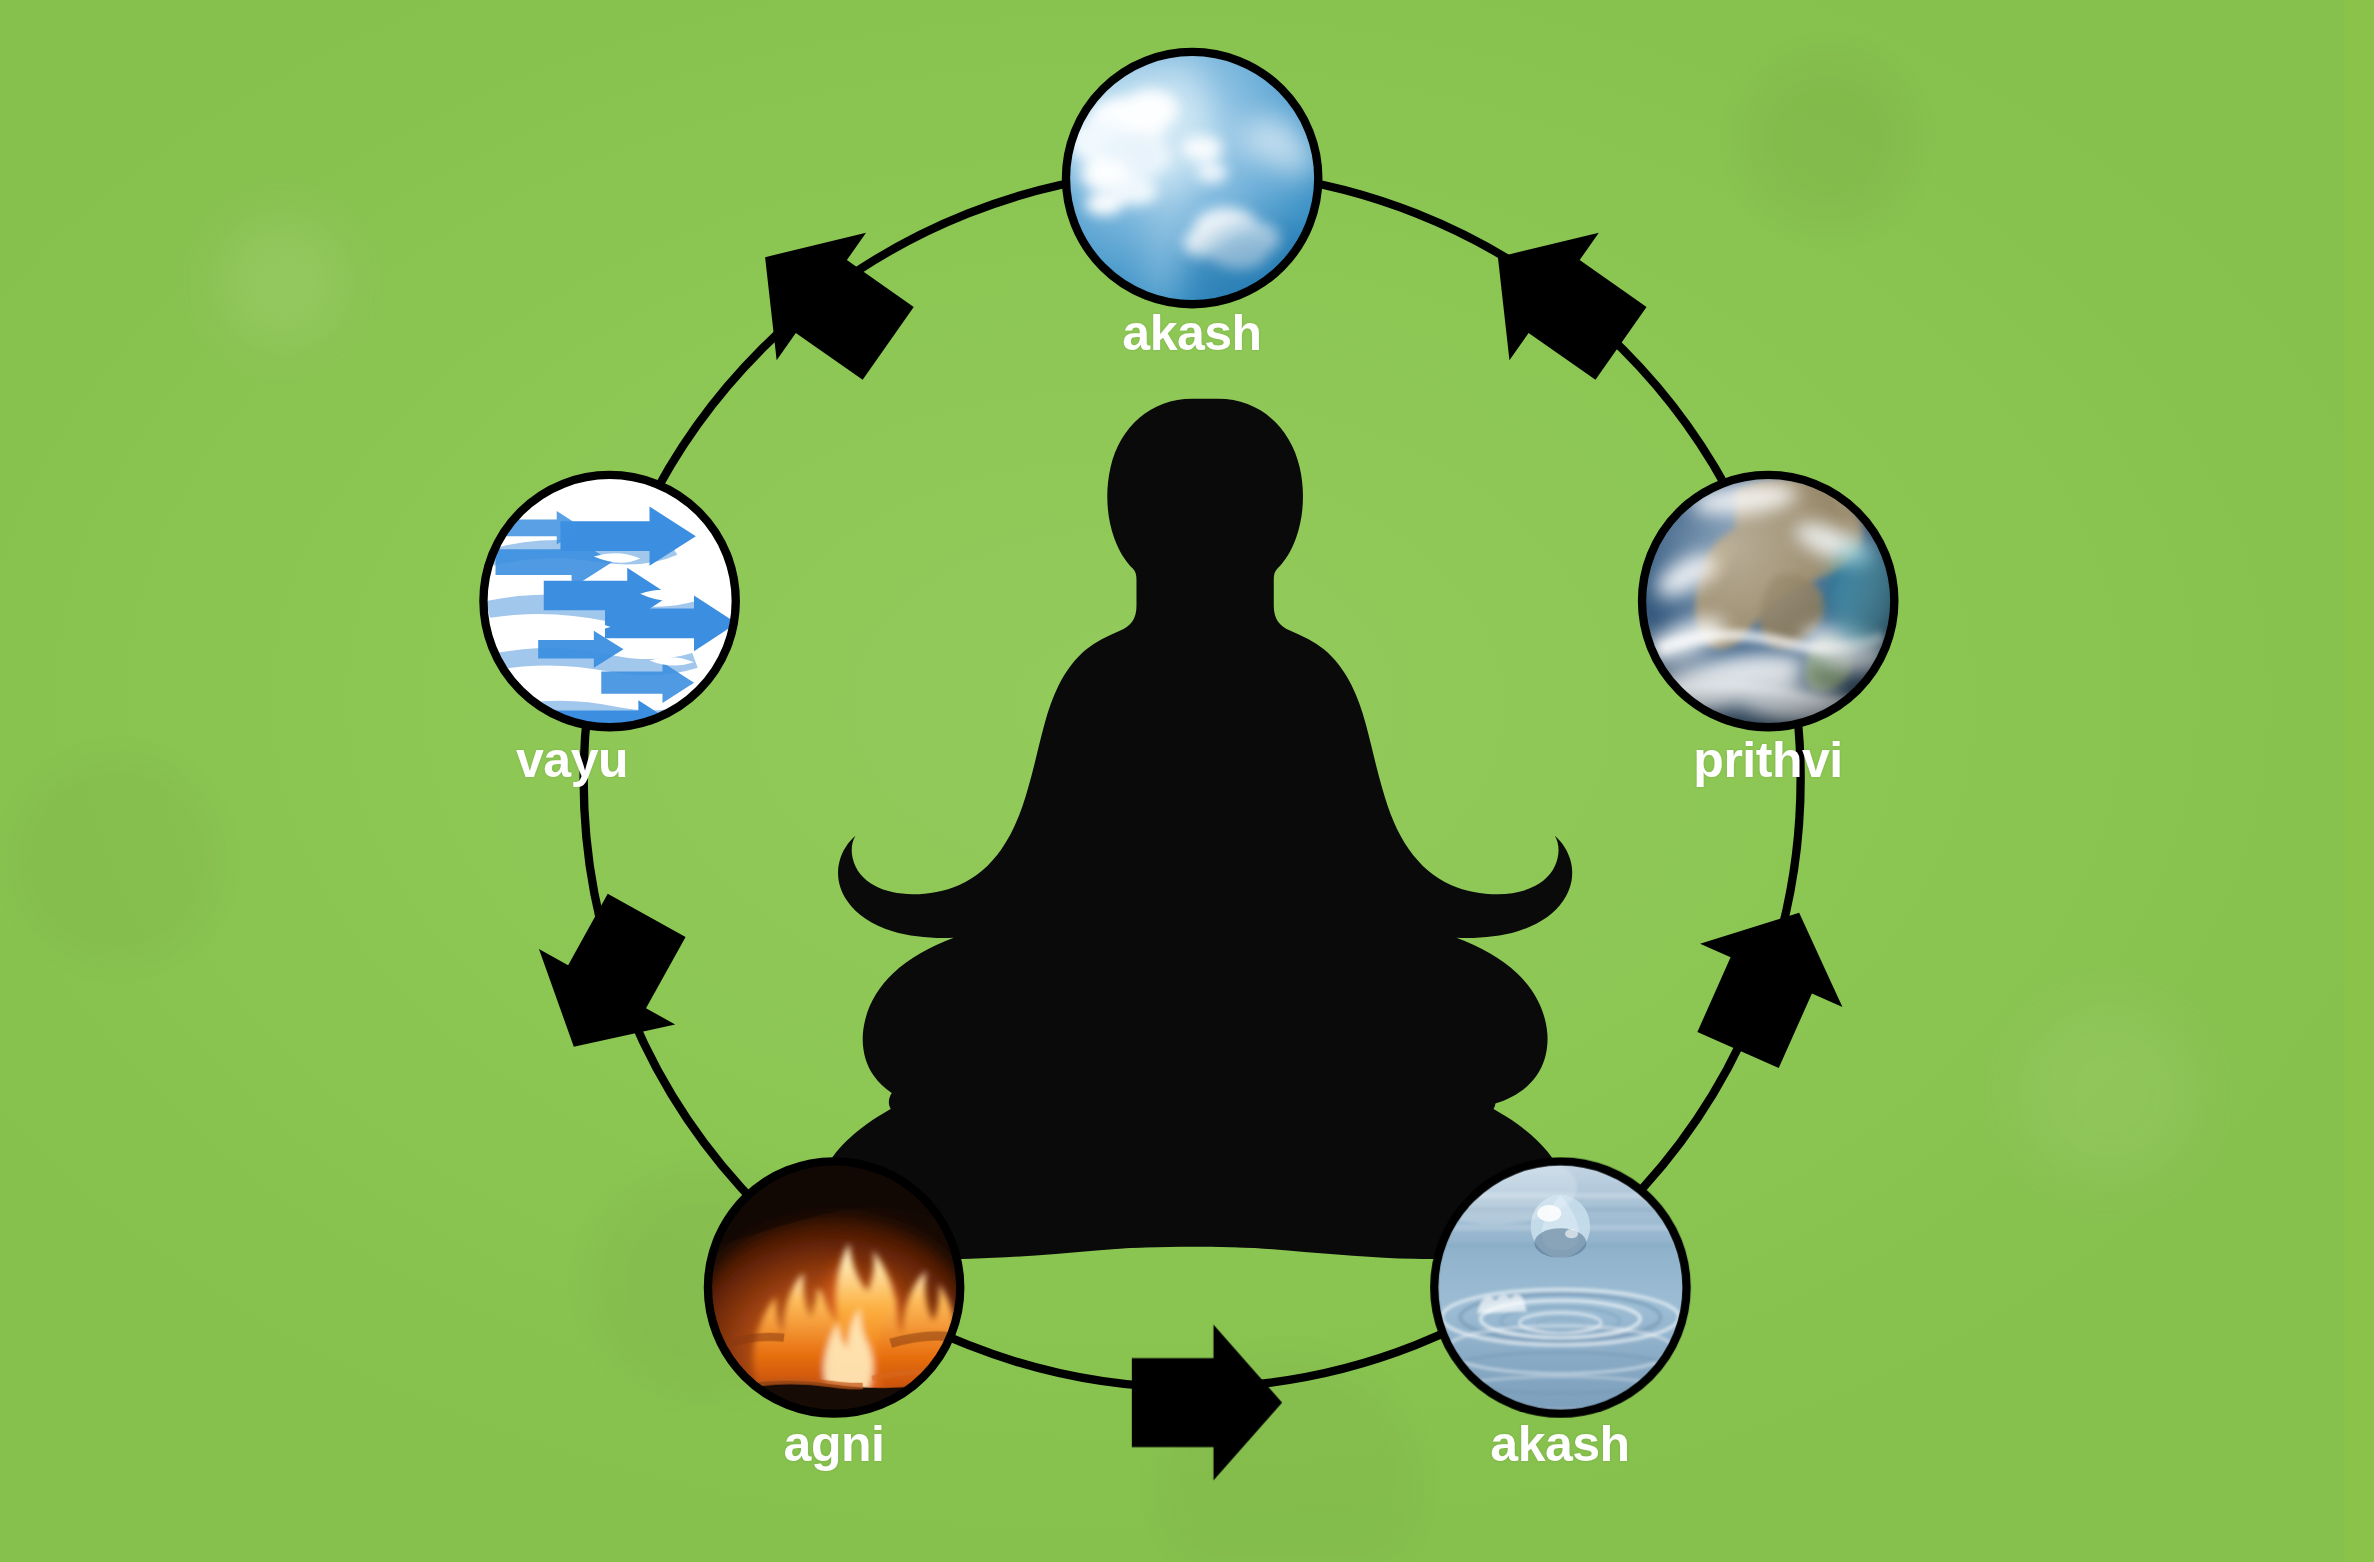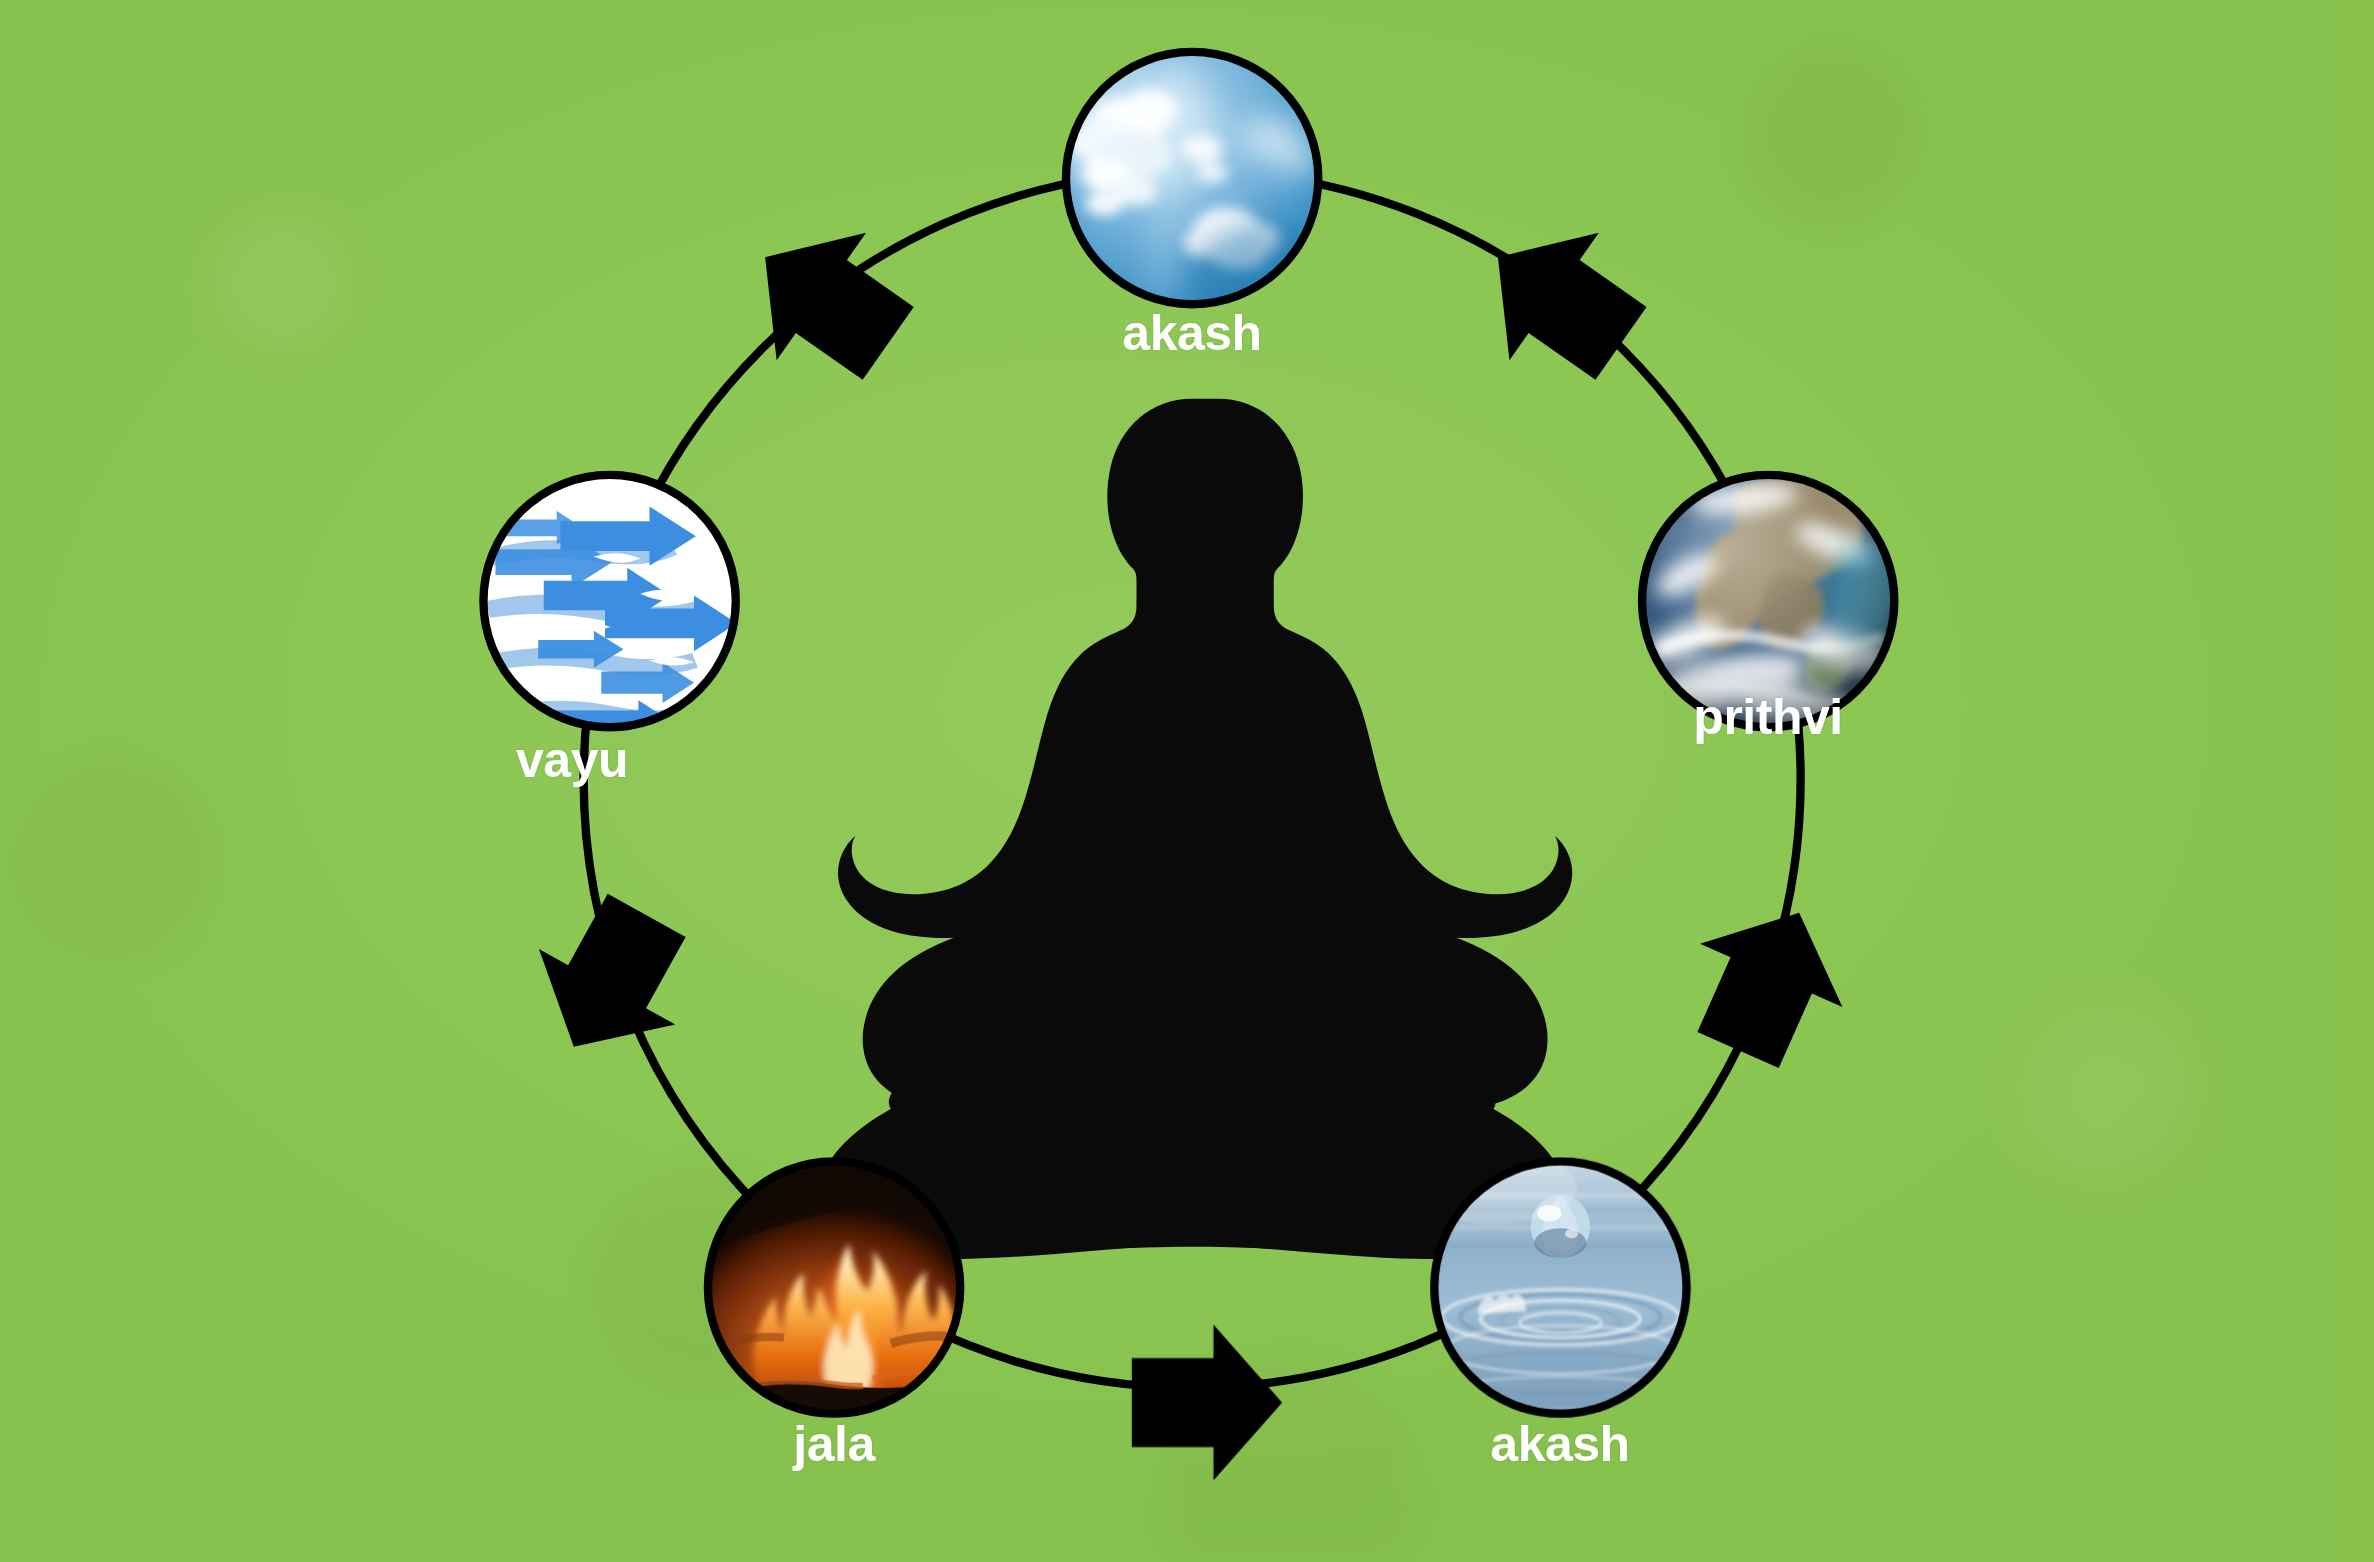--- a/index.html
+++ b/index.html
@@ -505,22 +505,22 @@
     </g>
 
     <g transform="translate(1690,330) rotate(-145)">
       <path fill="#000000" d="M-70 -48 L 18 -48 L 18 -84 L 92 0 L 18 84 L 18 48 L -70 48 Z"></path>
     </g>
 
   </svg>
 
   <div class="node-label" style="left:1192px; top:308px; transform:translate(-50%,0);">akash</div>
 
-  <div class="node-label" style="left:1768px; top:692px; transform:translate(-50%,0);">prithvi</div>
+  <div class="node-label" style="left:1768px; top:735px; transform:translate(-50%,0);">prithvi</div>
 
   <div class="node-label" style="left:1560px; top:1419px; transform:translate(-50%,0);">akash</div>
 
-  <div class="node-label" style="left:834px; top:1419px; transform:translate(-50%,0);">jala</div>
+  <div class="node-label" style="left:834px; top:1419px; transform:translate(-50%,0);">agni</div>
 
   <div class="node-label" style="left:572px; top:735px; transform:translate(-50%,0);">vayu</div>
 
 </div>
 
 
 </body></html>

